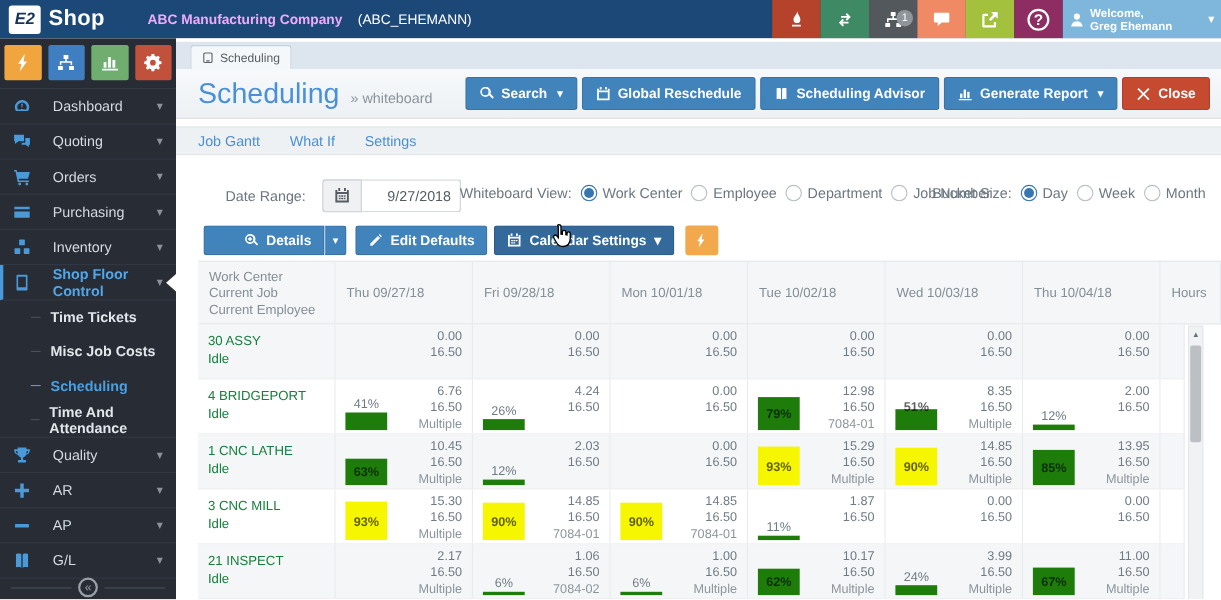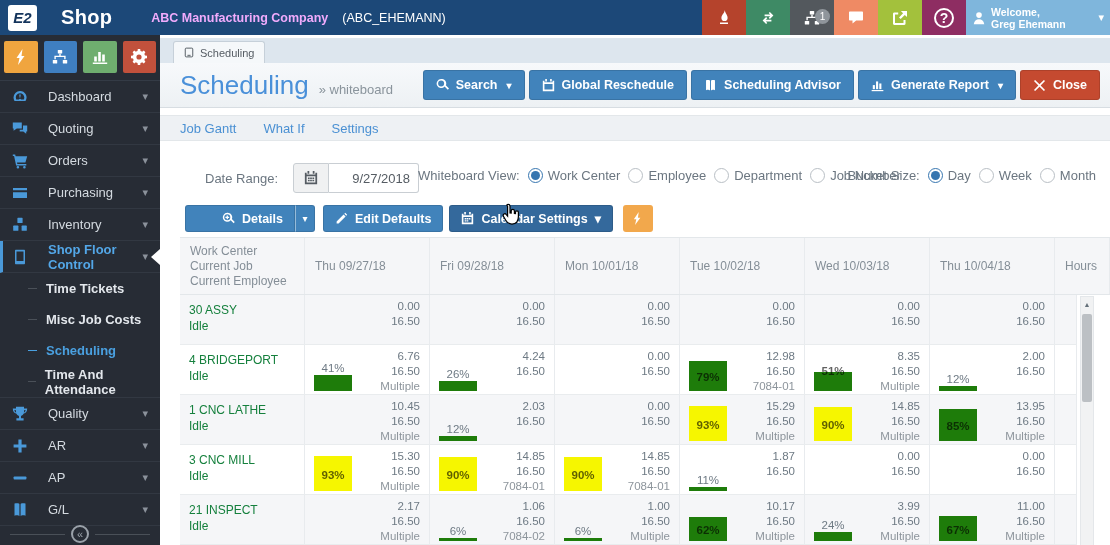--- a/index.html
+++ b/index.html
@@ -2,21 +2,21 @@
 <html><head>
 <meta charset="utf-8">
 <style>
   * { margin:0; padding:0; box-sizing:border-box; }
   html,body { width:1110px; height:545px; overflow:hidden; font-family:"Liberation Sans", sans-serif; background:#fff; }
   .app { position:relative; width:1110px; height:545px; background:#fff; overflow:hidden; }
 
   
   .topbar { position:absolute; top:0; left:0; right:0; height:35px; background:#1c4878; display:flex; align-items:center; }
   .logo-badge { width:29px; height:26px; background:#fff; border-radius:3px; margin-left:8px; display:flex; align-items:center; justify-content:center; font-weight:bold; font-style:italic; font-size:15px; color:#14345c; }
-  .app-name { color:#fff; font-size:20px; font-weight:600; margin-left:24px; letter-spacing:.3px; }
+  .app-name { color:#fff; font-size:20px; font-weight:600; margin-left:7px; letter-spacing:.3px; }
   .company { color:#f0abfc; font-size:12.5px; font-weight:bold; margin-left:39px; }
   .instance { color:#fff; font-size:12.5px; margin-left:14px; }
   .tb-right { margin-left:auto; display:flex; height:35px; }
   .tb-icon { width:44px; height:35px; display:flex; align-items:center; justify-content:center; color:#fff; position:relative; cursor:pointer; }
   .tb-icon svg { width:16px; height:16px; fill:#fff; }
   .tb-badge { position:absolute; top:9px; right:4px; width:15px; height:15px; border-radius:50%; background:#8f959b; color:#fff; font-size:10px; display:flex; align-items:center; justify-content:center; }
   .tb-help { font-size:14px; font-weight:bold; width:20px; height:20px; border:2px solid #fff; border-radius:50%; display:flex; align-items:center; justify-content:center; }
   .welcome { width:144px; height:35px; background:#7fb6dc; display:flex; align-items:center; padding:0 6px; gap:5px; cursor:pointer; }
   .welcome svg { width:14px; height:14px; fill:#fff; flex:none; }
   .welcome-text { color:#fff; font-size:10.5px; font-weight:bold; line-height:12px; }
@@ -592,20 +592,24 @@
               </div>
             </div>
             <div class="td"></div>
           </div>
           <div class="trow alt">
             <div class="td td-name">
               <div>1 CNC LATHE</div>
               <div>Idle</div>
             </div>
             <div class="td day-cell">
+              <div class="barzone">
+                <div class="bar" style="height: 24px; background: rgb(30, 124, 10);"></div>
+                <div class="pct-label inside" style="bottom: 8px;">63%</div>
+              </div>
               <div class="vals">
                 <div>10.45</div>
                 <div>16.50</div>
                 <div class="muted">Multiple</div>
               </div>
             </div>
             <div class="td day-cell">
               <div class="barzone">
                 <div class="bar" style="height: 5px; background: rgb(30, 124, 10);"></div>
                 <div class="pct-label" style="bottom: 9px;">12%</div>

